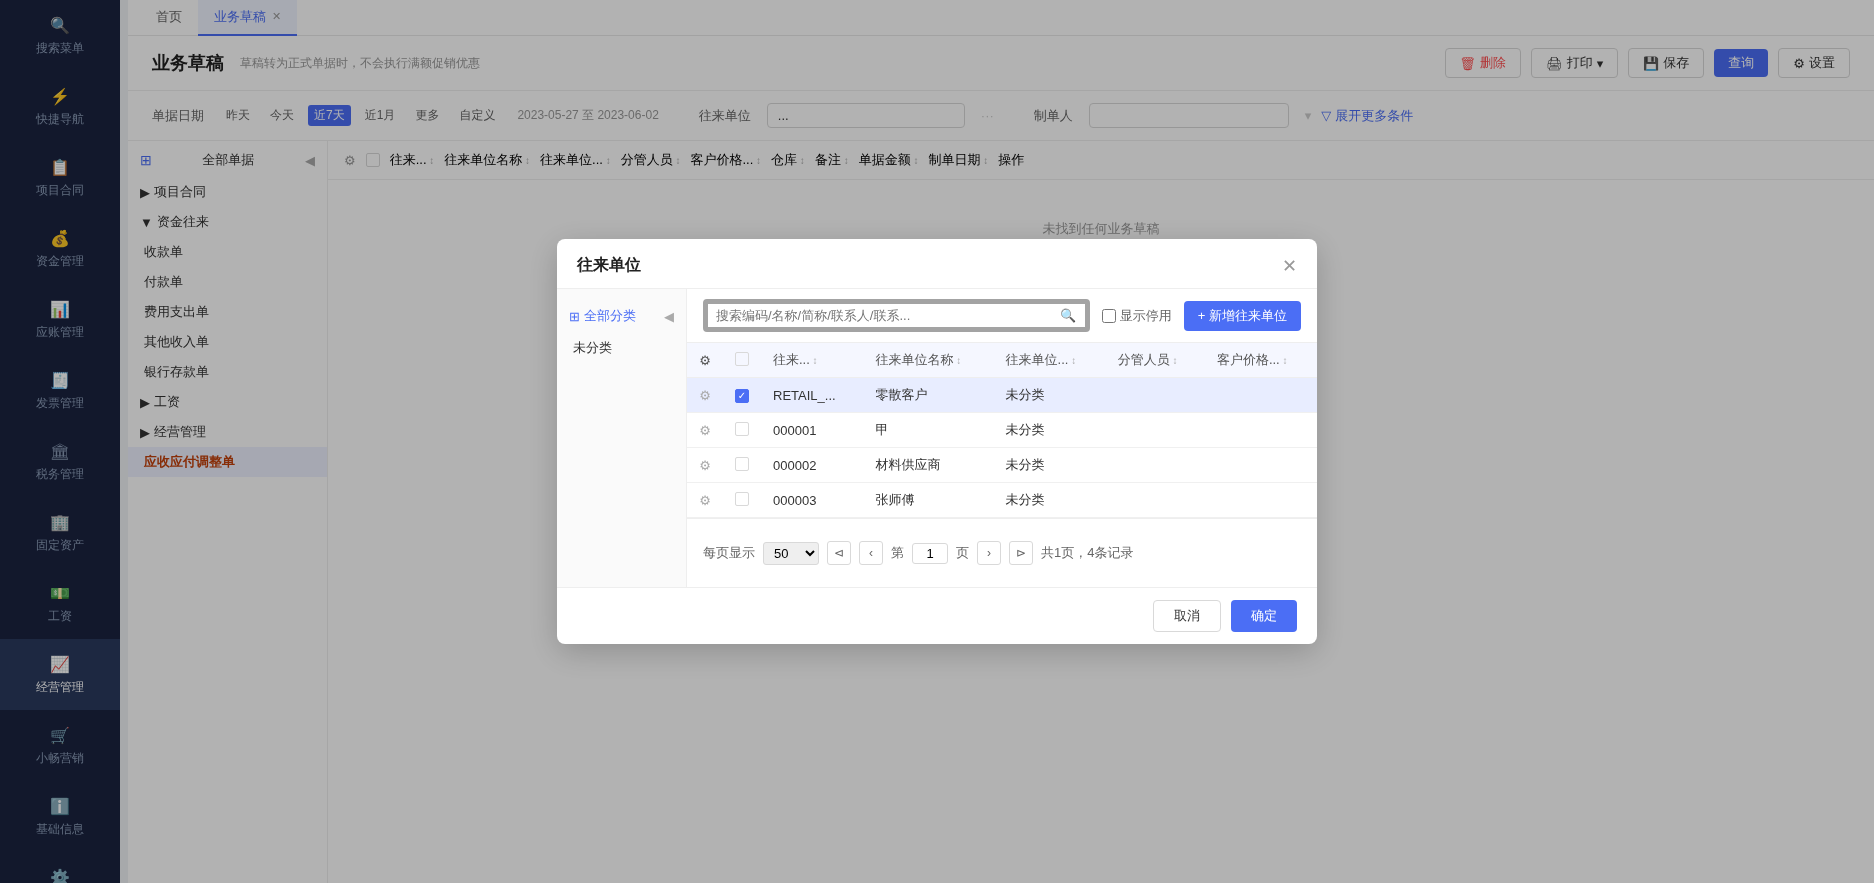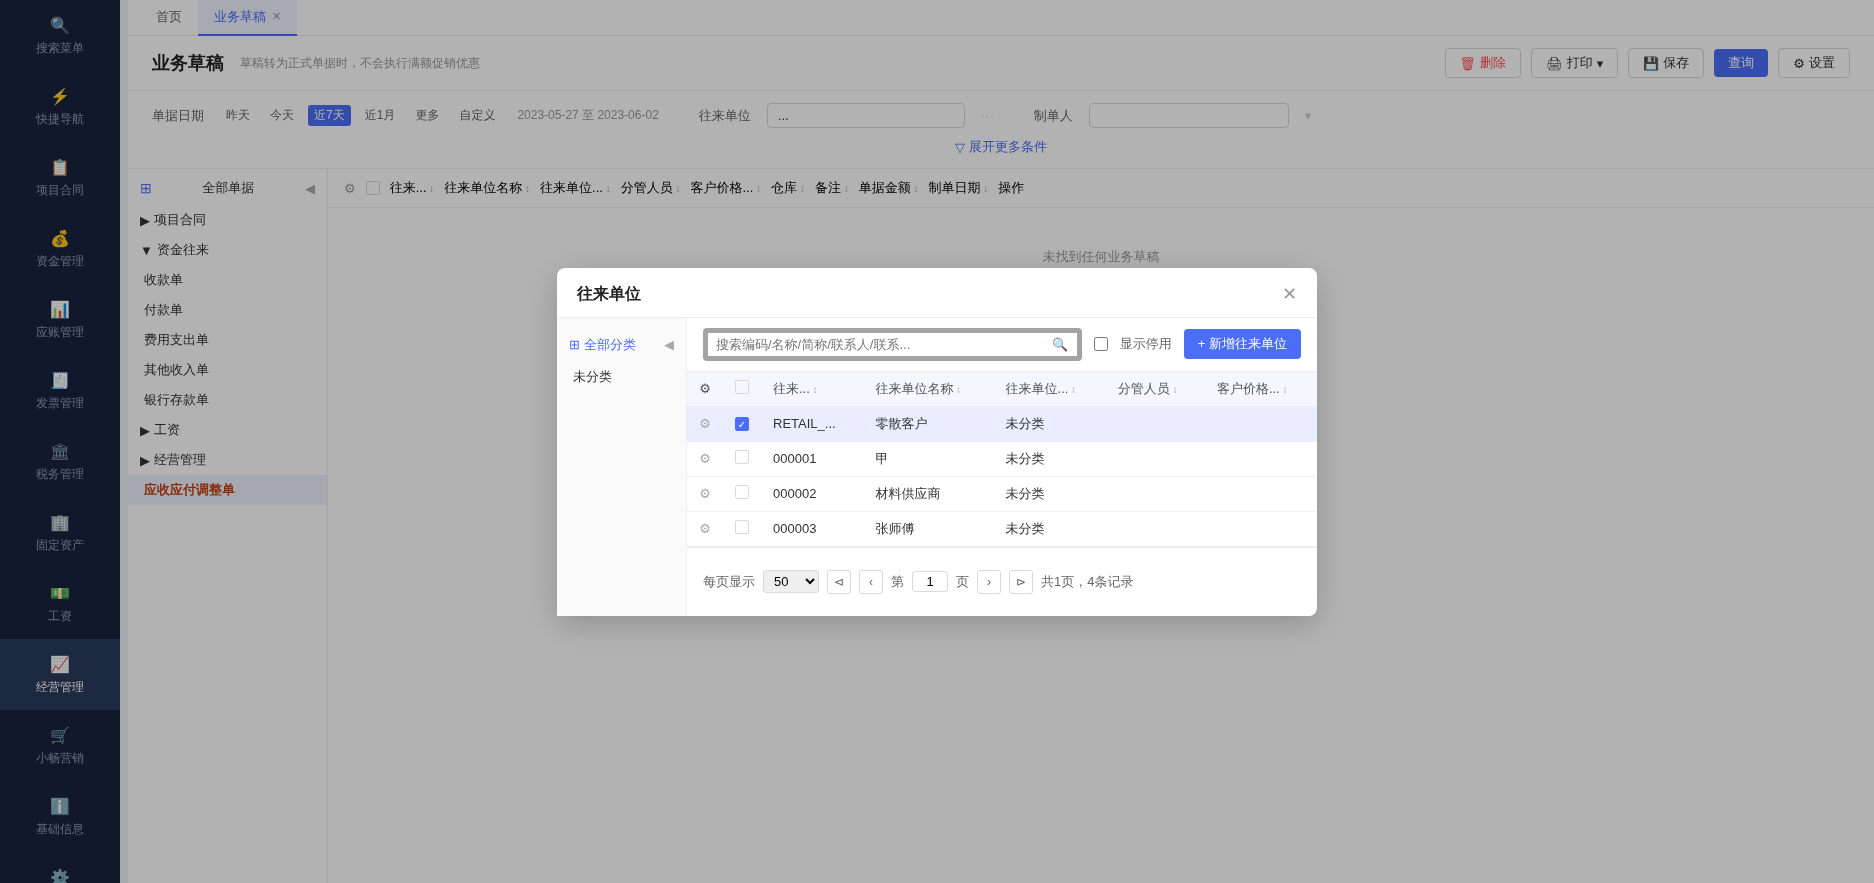--- a/index.html
+++ b/index.html
@@ -118,21 +118,20 @@
       border: none;
     }
     .btn-danger { color: #ff4d4f; }
 
     
     .filter-bar {
       background: #fff;
       padding: 12px 24px;
       border-bottom: 1px solid #eee;
       display: flex;
-      flex-direction: column;
       gap: 10px;
     }
     .filter-row {
       display: flex;
       align-items: center;
       gap: 16px;
     }
     .filter-label { color: #666; font-size: 13px; }
     .date-options { display: flex; gap: 8px; align-items: center; }
     .date-opt {
@@ -316,21 +315,21 @@
     .search-box input {
       border: none;
       outline: none;
       font-size: 13px;
       flex: 1;
       color: #333;
     }
     .show-disabled {
       display: flex;
       align-items: center;
-      gap: 12px;
+      gap: 4px;
       font-size: 13px;
       color: #666;
       cursor: pointer;
     }
     .add-btn {
       background: #4b6ef5;
       color: #fff;
       border: none;
       border-radius: 4px;
       padding: 6px 14px;
@@ -749,14 +748,18 @@
           <span>第</span>
           <input class="page-input" value="1" style="">
           <span>页</span>
           <button class="page-btn">›</button>
           <button class="page-btn">⊳</button>
           <span>共1页，4条记录</span>
         </div>
       </div>
     </div>
 
+    <div class="dialog-actions">
+      <button class="btn-cancel">取消</button>
+      <button class="btn-confirm">确定</button>
+    </div>
   </div>
 </div>
 
 </body></html>

